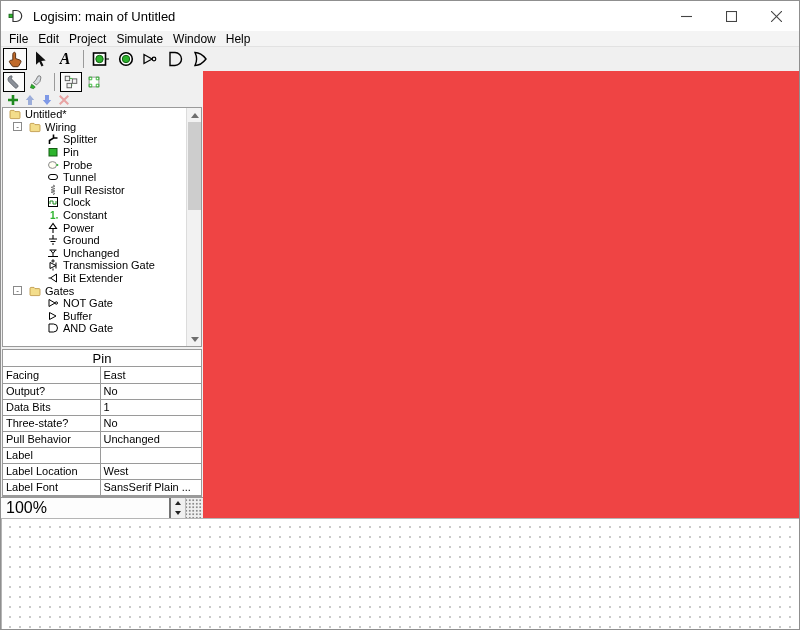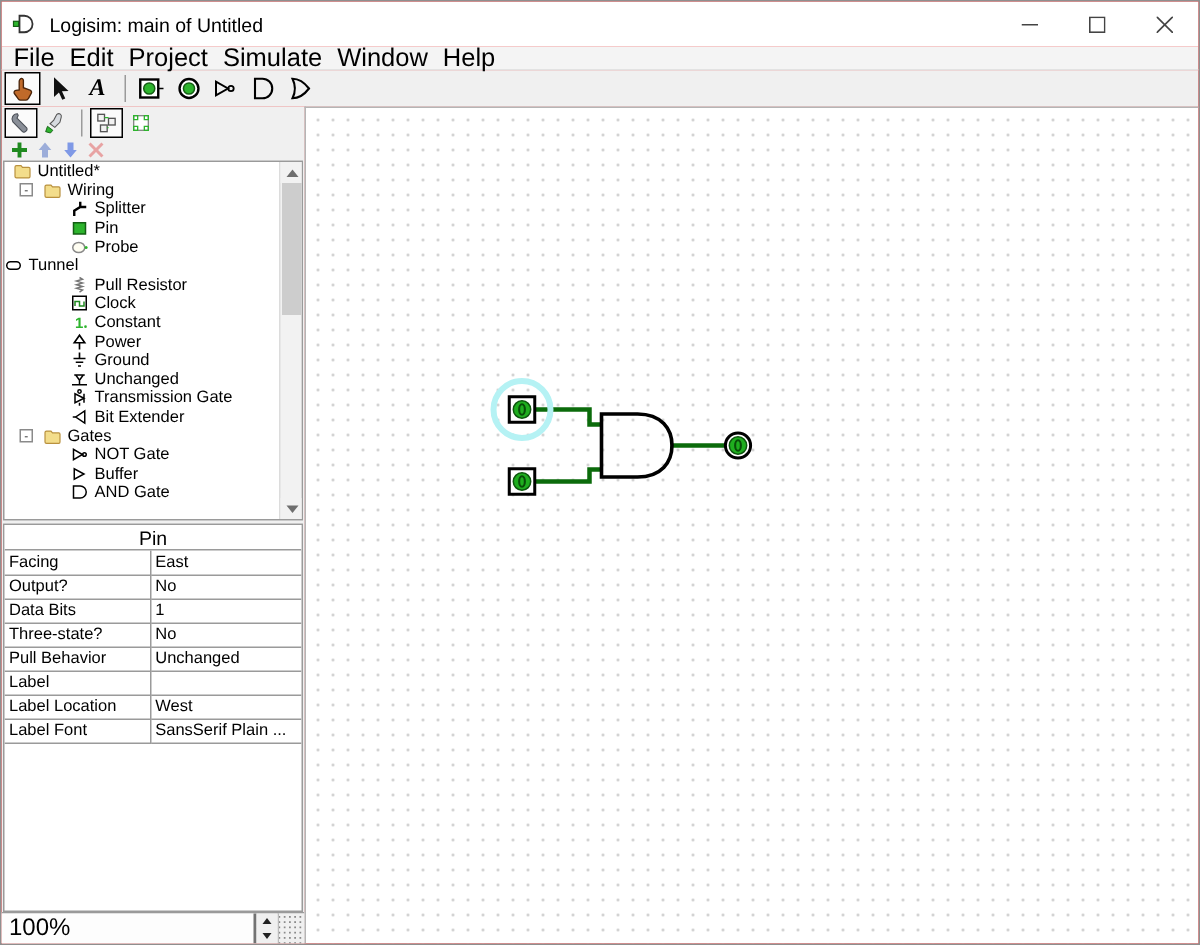--- a/index.html
+++ b/index.html
@@ -11,34 +11,34 @@
   .titlebar { height:30px; background:#ffffff; display:flex; align-items:center; }
   .app-icon { width:18px; height:18px; margin-left:7px; }
   .title-text { font-size:13px; color:#000; margin-left:7px; flex:1; }
   .win-controls { display:flex; height:30px; }
   .win-btn { width:45px; height:30px; display:flex; align-items:center; justify-content:center; }
   .win-btn svg { stroke:#444; stroke-width:1.1; fill:none; }
 
   
   .menubar { height:16px; background:#f4f4f4; display:flex; align-items:center;
              padding-left:3px; border-bottom:1px solid #e2e2e2; }
-  .menu-item { font-size:17px; padding:0 5px; color:#000; line-height:16px; }
+  .menu-item { font-size:12px; padding:0 5px; color:#000; line-height:16px; }
 
   
   .toolbar-main { height:24px; display:flex; align-items:center; padding-left:2px;
                   background:#f0f0f0; }
   .tb-btn { width:24px; height:22px; display:flex; align-items:center; justify-content:center;
             border:1.5px solid transparent; margin-right:1px; }
   .tb-btn.selected { border:1.5px solid #000; background:#fbfbfb; }
   .tb-sep { width:1px; height:18px; background:#9a9a9a; margin:0 5px; }
   .glyph-A { font-family:"Liberation Serif", serif; font-style:italic; font-weight:bold;
              font-size:16px; color:#000; }
 
   
-  .main { position:absolute; top:70px; left:0; right:0; bottom:0; display:flex; }
+  .main { position:absolute; top:70px; left:0; right:0; bottom:0; display:flex;flex-direction:column; }
   .left-panel { width:202px; display:flex; flex-direction:column; background:#f0f0f0; }
 
   .toolbar2 { height:22px; display:flex; align-items:center; padding-left:2px; }
   .tb2-btn { width:22px; height:20px; display:flex; align-items:center; justify-content:center;
              border:1.5px solid transparent; margin-right:1px; }
   .tb2-btn.selected { border:1.5px solid #000; background:#fbfbfb; }
   .toolbar3 { height:14px; display:flex; align-items:center; padding-left:3px; }
   .tb3-btn { width:17px; height:13px; display:flex; align-items:center; justify-content:center; }
 
   
@@ -275,21 +275,21 @@
             </div>
             <div class="titem" style="padding-left: 44px;">
               <span class="ticon">
                 <svg viewBox="0 0 12 12">
                   <ellipse cx="5.5" cy="6" rx="4" ry="3.4" fill="#fffef2" stroke="#8a8a8a"></ellipse>
                   <circle cx="10.4" cy="6" r="1" fill="#2db42d"></circle>
                 </svg>
               </span>
               <span>Probe</span>
             </div>
-            <div class="titem" style="">
+            <div class="titem" style="padding-left: 44px;">
               <span class="ticon">
                 <svg viewBox="0 0 12 12">
                   <rect x="1.5" y="3.5" width="9" height="5" rx="2.5" fill="#fff" stroke="#000"></rect>
                 </svg>
               </span>
               <span>Tunnel</span>
             </div>
             <div class="titem" style="padding-left: 44px;">
               <span class="ticon">
                 <svg viewBox="0 0 12 12">

